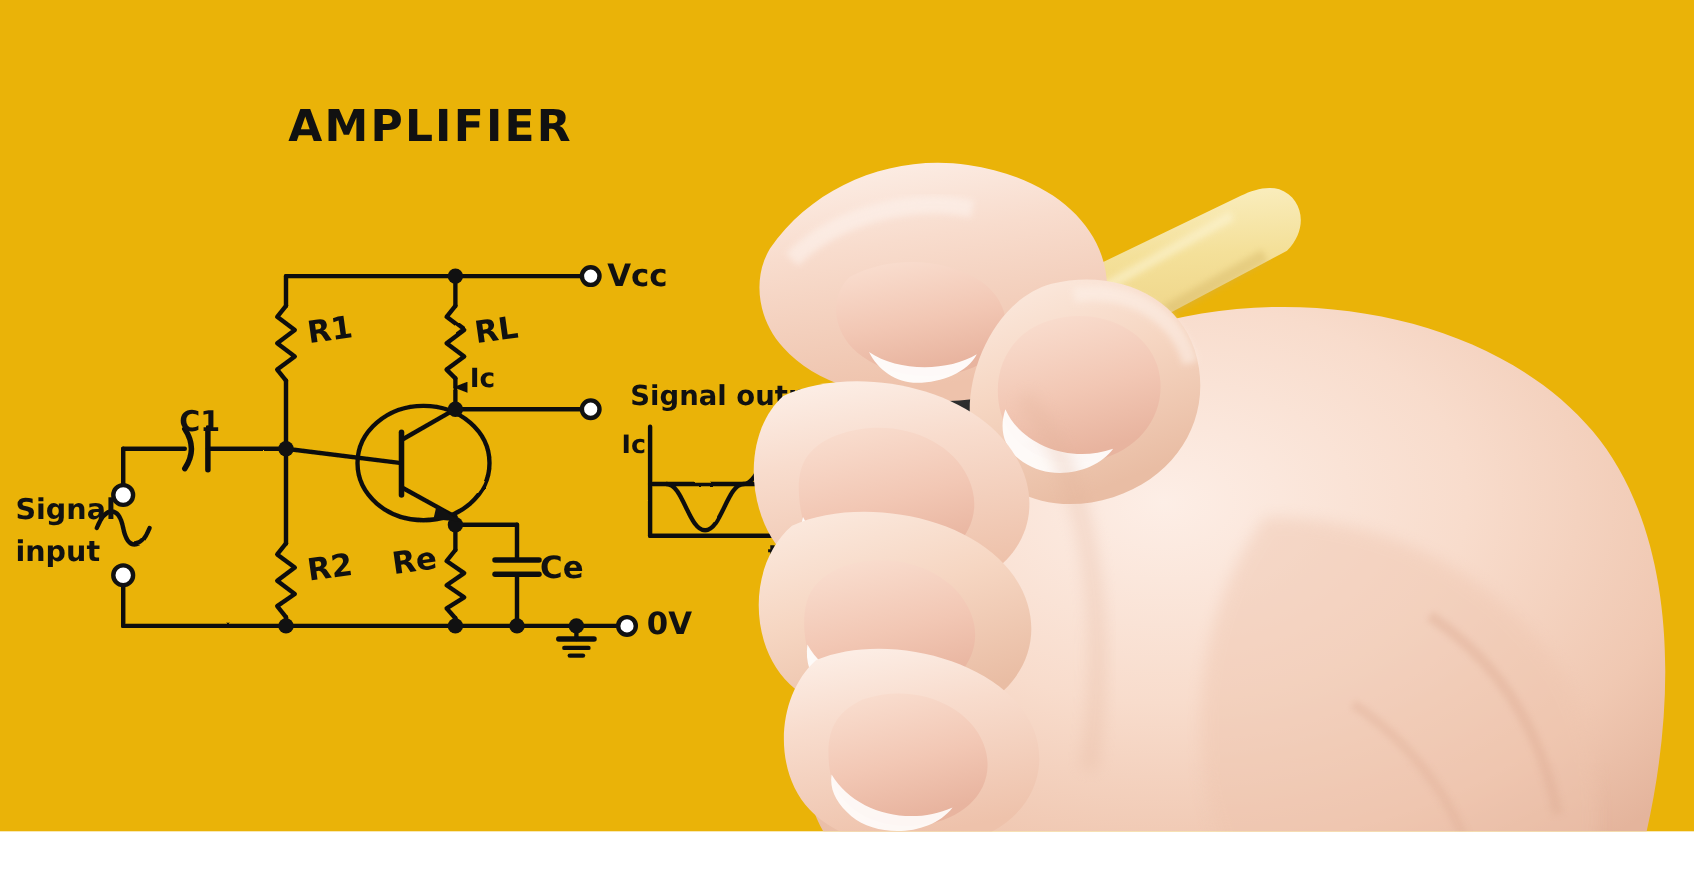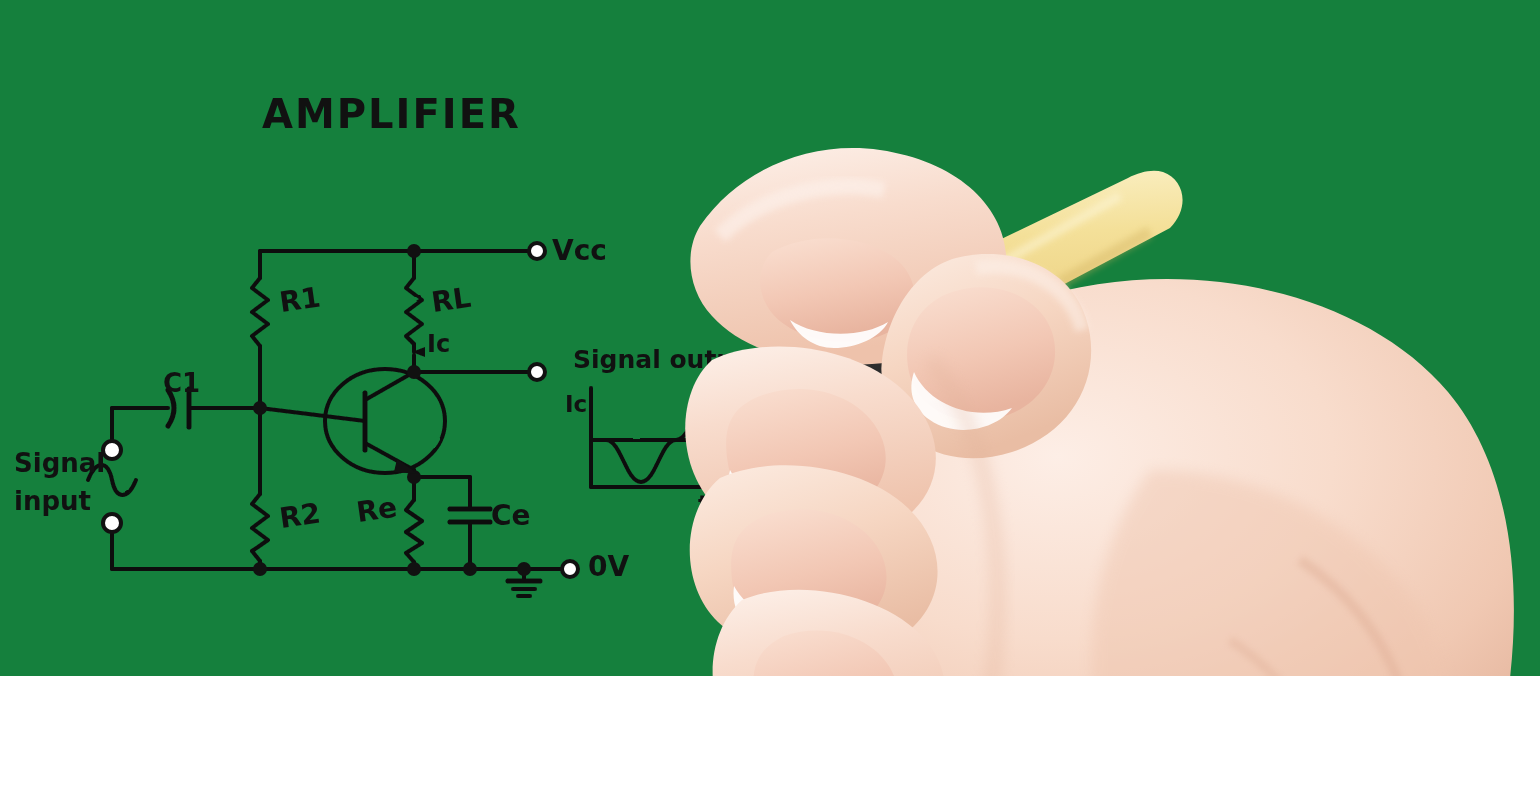--- a/index.html
+++ b/index.html
@@ -7,22 +7,22 @@
     margin: 0;
     padding: 0;
     background: #ffffff;
   }
   body {
     font-family: "DejaVu Sans", sans-serif;
   }
   #stage {
     position: relative;
     width: 1540px;
-    height: 676px;
-    background: #15803d;
+    height: 756px;
+    background: #eab308;
     overflow: hidden;
   }
   #circuit-svg,
   #hand-svg {
     position: absolute;
     top: 0;
     left: 0;
     width: 1540px;
     height: 800px;
   }

